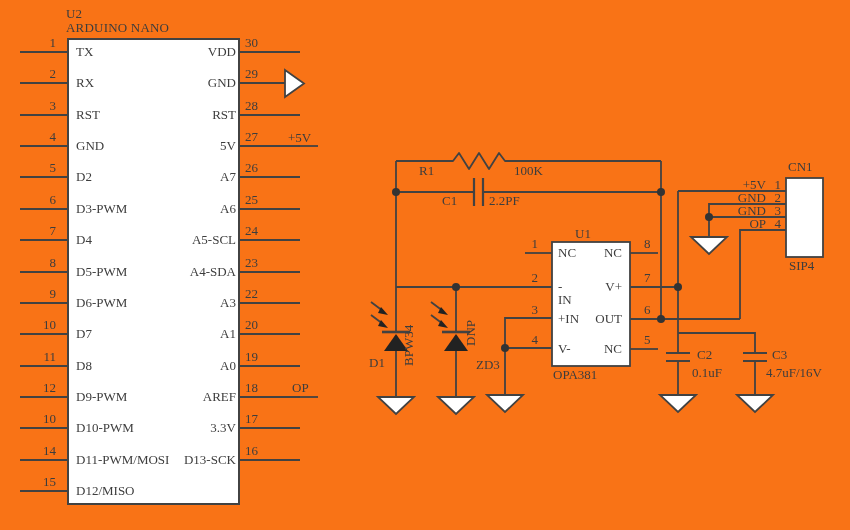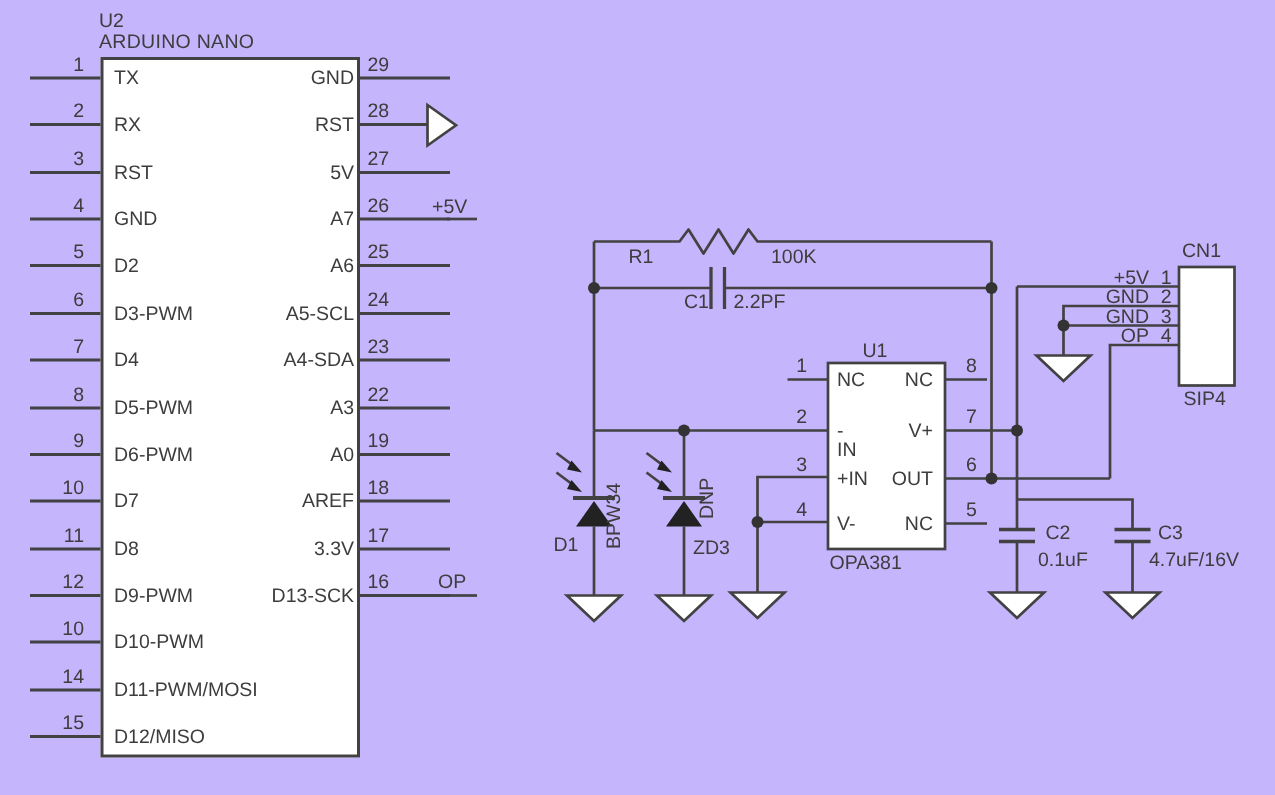--- a/index.html
+++ b/index.html
@@ -1,19 +1,19 @@
 <!DOCTYPE html>
 <html><head>
 <meta charset="utf-8">
 <style>
   :root{ --line:#424242; --text:#3d3d3d; }
   html,body{margin:0;padding:0;background:#fff;}
   #canvas{
-    position:relative; width:850px; height:530px; background:#c4b5fd;
-    font-family:Liberation Sans, sans-serif; color:var(--text);
+    position:relative; width:850px; height:530px; background:#f97316;
+    font-family:Liberation Serif, serif; color:var(--text);
     font-size:13px; line-height:1; overflow:hidden;
   }
   .abs{position:absolute; white-space:nowrap;}
   
   #u2-box{position:absolute; left:67px; top:38px; width:173px; height:467px;
           border:2px solid var(--line); box-sizing:border-box; background:#fff;}
   #u2-ref{left:66px; top:7px;}
   #u2-name{left:66px; top:21px; letter-spacing:.2px;}
   #u2-left-rows{position:absolute; left:20px; top:33px; width:226px;}
   #u2-right-rows{position:absolute; left:148px; top:33px; width:172px;}
@@ -144,20 +144,25 @@
 
       <div class="lrow">
         <span class="stub"></span>
         <span class="num">15</span>
         <span class="lbl">D12/MISO</span>
       </div>
     </div>
 
   <div id="u2-right-rows">
 
+      <div class="rrow">
+        <span class="stub"></span>
+        <span class="num">30</span>
+        <span class="lbl">VDD</span>
+      </div>
 
       <div class="rrow">
         <span class="stub"></span>
         <span class="num">29</span>
         <span class="lbl">GND</span>
       </div>
 
       <div class="rrow">
         <span class="stub"></span>
         <span class="num">28</span>
@@ -194,20 +199,25 @@
         <span class="lbl">A4-SDA</span>
       </div>
 
       <div class="rrow">
         <span class="stub"></span>
         <span class="num">22</span>
         <span class="lbl">A3</span>
       </div>
 
 
+      <div class="rrow">
+        <span class="stub"></span>
+        <span class="num">20</span>
+        <span class="lbl">A1</span>
+      </div>
 
       <div class="rrow">
         <span class="stub"></span>
         <span class="num">19</span>
         <span class="lbl">A0</span>
       </div>
 
       <div class="rrow">
         <span class="stub"></span>
         <span class="num">18</span>
@@ -390,27 +400,27 @@
       </div>
 
       <div class="cnrow">
         <span class="lbl">OP</span>
         <span class="num">4</span>
       </div>
     </div>
 
   <div class="abs" style="left:419px; top:164px;">R1</div>
   <div class="abs" style="left:514px; top:164px;">100K</div>
-  <div class="abs" style="left:456px; top:194px;">C1</div>
+  <div class="abs" style="left:442px; top:194px;">C1</div>
   <div class="abs" style="left:489px; top:194px;">2.2PF</div>
   <div class="abs" style="left:697px; top:348px;">C2</div>
   <div class="abs" style="left:692px; top:366px;">0.1uF</div>
   <div class="abs" style="left:772px; top:348px;">C3</div>
   <div class="abs" style="left:766px; top:366px;">4.7uF/16V</div>
   <div class="abs" style="left:369px; top:356px;">D1</div>
   <div class="vlabel" style="left:402px; top:366px;">BPW34</div>
-  <div class="abs" style="left:462px; top:358px;">ZD3</div>
+  <div class="abs" style="left:476px; top:358px;">ZD3</div>
   <div class="vlabel" style="left:464px; top:346px;">DNP</div>
 
   <div class="abs" style="left:288px; top:131px;">+5V</div>
   <div class="abs" style="left:292px; top:381px;">OP</div>
 
 </div>
 
 </body></html>

